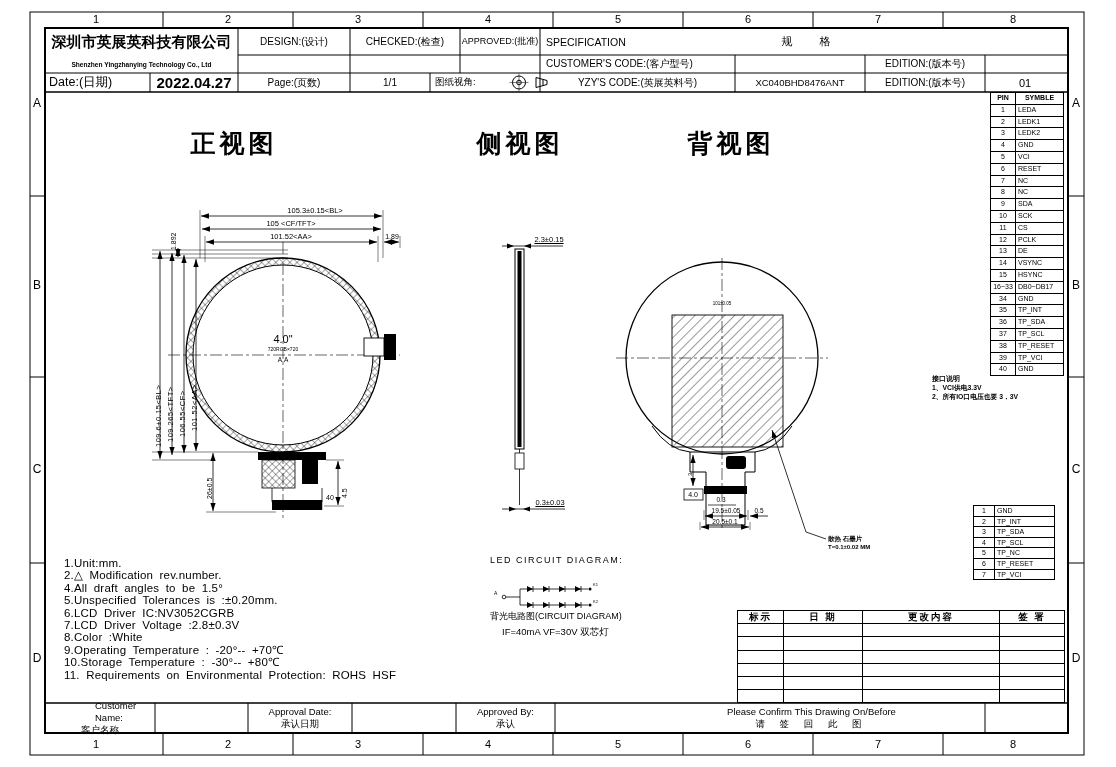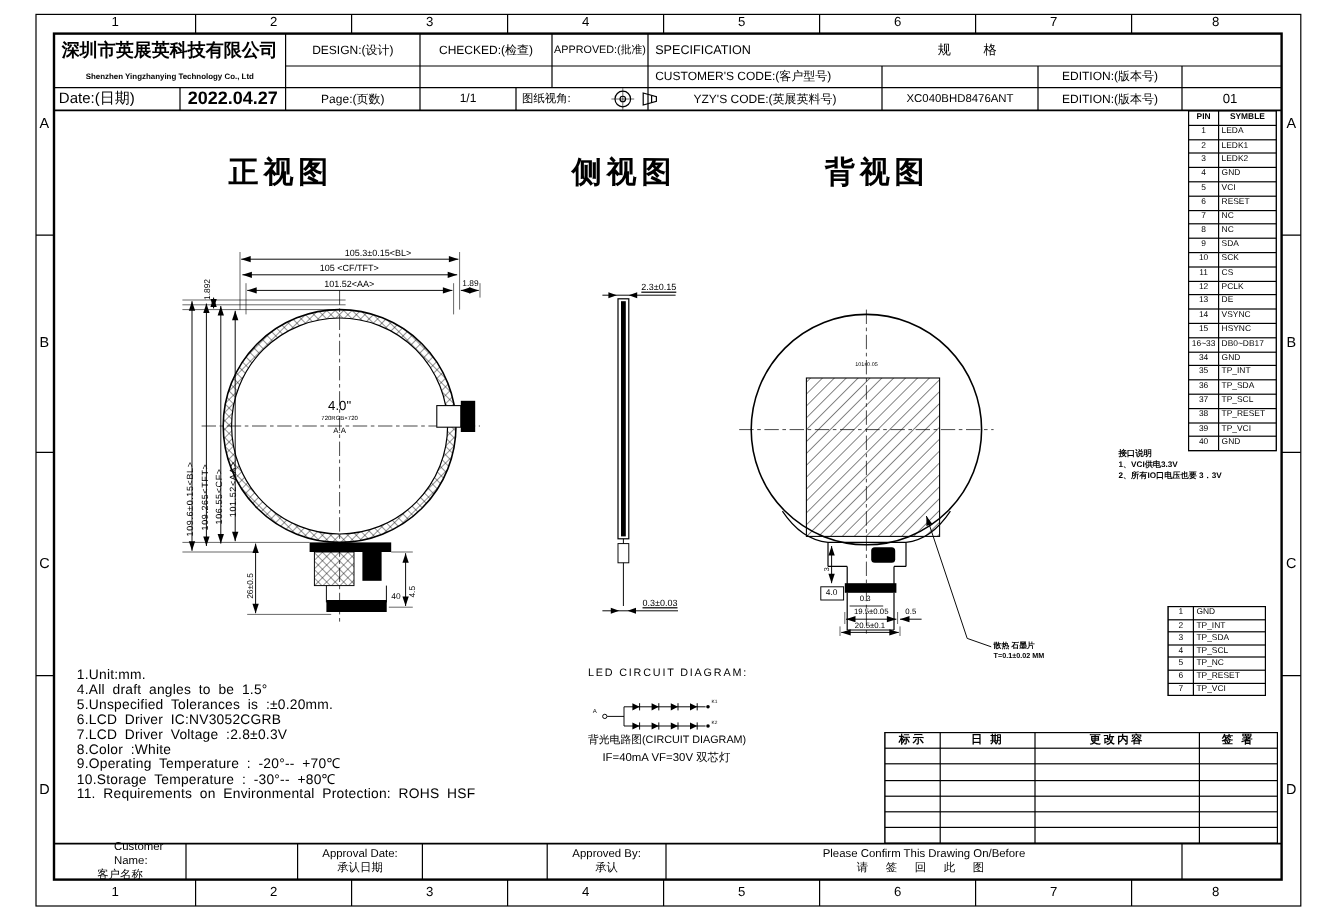--- a/index.html
+++ b/index.html
@@ -241,20 +241,21 @@
   <span class="t" style="left:490px;top:556px;font-size:9px;letter-spacing:1.5px;">LED CIRCUIT DIAGRAM:</span>
   <span class="t" style="left:494px;top:591px;font-size:5px;">A</span>
   <span class="t" style="left:593px;top:583px;font-size:4px;">K1</span>
   <span class="t" style="left:593px;top:600px;font-size:4px;">K2</span>
   <span class="t" style="left:490px;top:612px;font-size:9px;">背光电路图(CIRCUIT DIAGRAM)</span>
   <span class="t" style="left:502px;top:627px;font-size:9.5px;">IF=40mA    VF=30V 双芯灯</span>
 
   <div class="notes">
 
   <div class="note-line">1.Unit:mm.</div>
+      <div class="note-line">2.△ Modification rev.number.</div>
       <div class="note-line">4.All draft angles to be 1.5°</div>
       <div class="note-line">5.Unspecified Tolerances is :±0.20mm.</div>
       <div class="note-line">6.LCD Driver IC:NV3052CGRB</div>
       <div class="note-line">7.LCD Driver Voltage :2.8±0.3V</div>
       <div class="note-line">8.Color :White</div>
       <div class="note-line">9.Operating Temperature : -20°-- +70℃</div>
       <div class="note-line">10.Storage Temperature : -30°-- +80℃</div>
       <div class="note-line">11. Requirements on Environmental Protection: ROHS HSF</div>
     </div>
 
@@ -398,18 +399,18 @@
     <div style="font-size:9.5px;">客户名称</div>
   </div>
   <div class="footer-lab" style="left:250px;top:704px;width:100px;height:28px;">
     <div style="font-size:9.5px;">Approval Date:</div>
     <div style="font-size:9.5px;">承认日期</div>
   </div>
   <div class="footer-lab" style="left:458px;top:704px;width:95px;height:28px;">
     <div style="font-size:9.5px;">Approved By:</div>
     <div style="font-size:9.5px;">承认</div>
   </div>
-  <div class="footer-lab" style="left:557px;top:704px;width:426px;height:28px;">
+  <div class="footer-lab" style="left:557px;top:704px;width:509px;height:28px;">
     <div style="font-size:9.5px;">Please Confirm This Drawing On/Before</div>
     <div style="font-size:9.5px;letter-spacing:6px;">请 签 回 此 图</div>
   </div>
 
 </div>
 
 </body></html>

